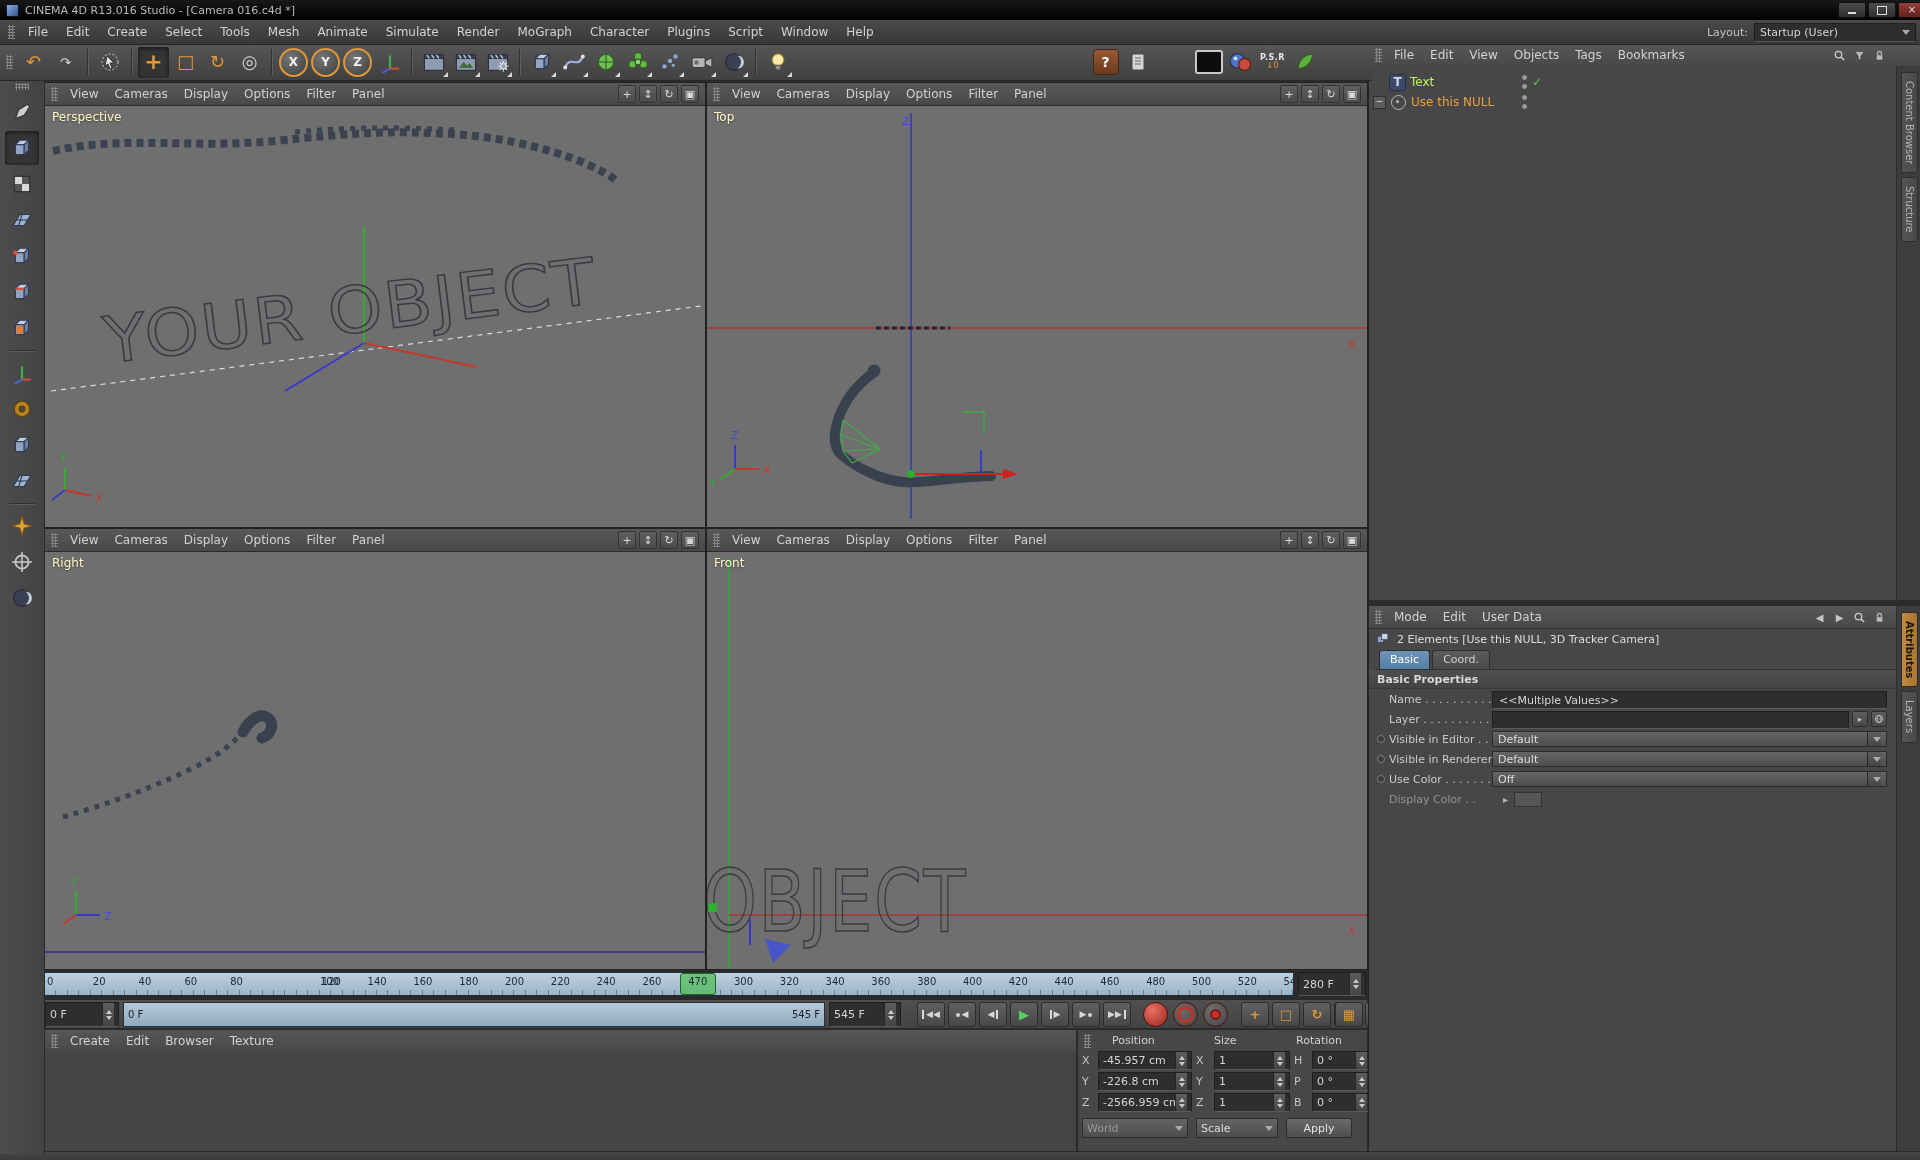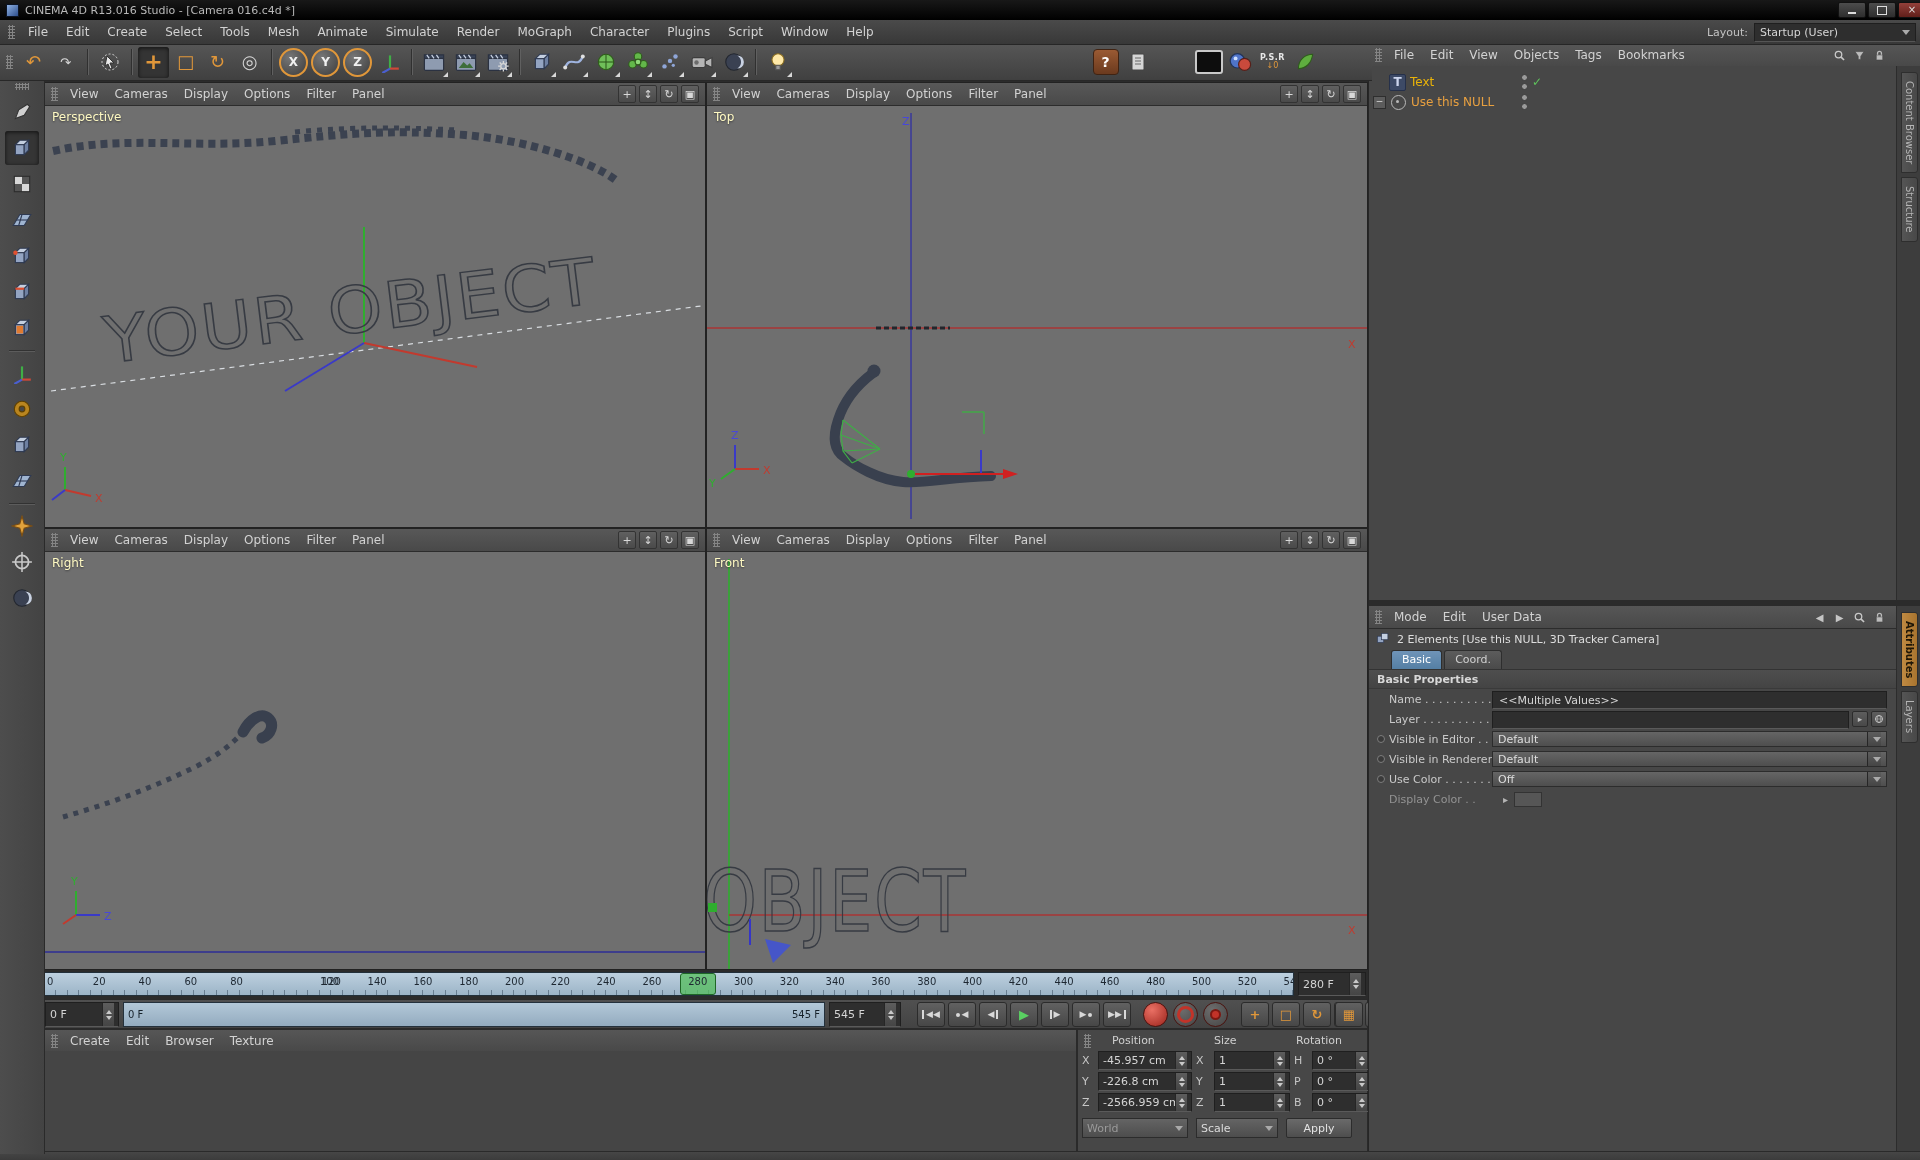--- a/index.html
+++ b/index.html
@@ -148,40 +148,40 @@
   #rightpanel{position:absolute;left:1368px;top:44px;width:552px;height:1107px;background:#474747;border-left:1px solid #262626;}
   #om{position:absolute;left:0;top:0;width:552px;height:556px;background:#474747;}
   #om-rail,#am-rail{position:absolute;right:0;width:24px;background:#3d3d3d;border-left:1px solid #2c2c2c;display:flex;flex-direction:column;gap:4px;padding-top:6px;align-items:center;}
   #om-rail{top:22px;height:534px;}
   #am-rail{top:0;height:551px;}
   .vtab{writing-mode:vertical-rl;font-size:10px;color:#b5b5b5;background:linear-gradient(90deg,#555,#484848);
         border:1px solid #2e2e2e;border-radius:0 3px 3px 0;padding:8px 2px;cursor:default;}
   .vtab.active{background:linear-gradient(90deg,#c08a42,#a8742f);color:#1e1607;font-weight:bold;}
   .om-tree{position:absolute;left:0;top:22px;right:24px;bottom:0;background:#474747;}
   .om-row{position:absolute;left:0;right:0;height:20px;display:flex;align-items:center;font-size:12px;cursor:default;}
-  .om-label{margin-left:4px;color:#eab308;}
+  .om-label{margin-left:4px;color:#bef264;}
   .om-label.sel{color:#e8a040;}
   .om-exp{width:11px;height:11px;background:#5c5c5c;border:1px solid #2e2e2e;color:#ddd;font-size:9px;line-height:9px;text-align:center;margin-left:4px;flex:none;}
   .om-iconbox{width:17px;height:16px;display:flex;align-items:center;justify-content:center;margin-left:4px;flex:none;}
   .t-ic{font-size:12px;font-weight:bold;color:#cdd6ee;background:#3d4a66;border:1px solid #25304a;width:15px;height:15px;display:flex;align-items:center;justify-content:center;border-radius:2px;}
   .null-ic{width:13px;height:13px;border:1.5px solid #b9b9b9;border-radius:50%;position:relative;}
   .null-ic::after{content:"";position:absolute;left:4px;top:4px;width:3px;height:3px;background:#b9b9b9;border-radius:50%;}
   .om-right{position:absolute;left:152px;display:flex;align-items:center;gap:4px;}
   .om-dots{display:flex;flex-direction:column;gap:2px;}
   .om-dot{width:5px;height:5px;border-radius:50%;background:#9a9a9a;border:1px solid #3a3a3a;}
   .om-check{color:#5fc45c;font-size:12px;font-weight:bold;}
   .treeline{position:absolute;border-color:#8f8f8f;}
 
   #am{position:absolute;left:0;top:556px;width:552px;height:551px;background:#474747;border-top:6px solid #2b2b2b;}
   .am-menu{height:22px;background:linear-gradient(#565656,#494949);border-bottom:1px solid #2c2c2c;display:flex;align-items:center;padding:0 2px;}
   .am-menu .menu-item{line-height:21px;padding:0 8px;}
   .am-micons{margin-left:auto;display:flex;align-items:center;gap:5px;padding-right:32px;}
   .mi{width:15px;height:15px;display:flex;align-items:center;justify-content:center;color:#c5c5c5;font-size:10px;cursor:default;}
   .am-header{height:20px;display:flex;align-items:center;padding:0 6px;font-size:11px;color:#dedede;gap:6px;}
-  .am-tabs{height:20px;display:flex;align-items:flex-end;gap:2px;padding:0 22px;border-bottom:1px solid #333;}
+  .am-tabs{height:20px;display:flex;align-items:flex-end;gap:2px;padding:0 4px;border-bottom:1px solid #333;margin-left:6px;}
   .am-tab{padding:2px 10px 3px;font-size:11px;border:1px solid #2e2e2e;border-bottom:none;border-radius:3px 3px 0 0;
           background:linear-gradient(#5c5c5c,#4a4a4a);color:#d0d0d0;cursor:default;}
   .am-tab.active{background:linear-gradient(#6f94b8,#547fa4);color:#fff;}
   .am-section{height:18px;display:flex;align-items:center;padding:0 8px;font-size:11px;font-weight:bold;color:#d8d8d8;
               background:linear-gradient(#4e4e4e,#444);border-bottom:1px solid #3a3a3a;}
   .am-row{height:20px;display:flex;align-items:center;padding-left:8px;font-size:11px;position:relative;}
   .kdot{width:6px;height:6px;border-radius:50%;background:#3a3a3a;border:1px solid #7c7c7c;margin-right:4px;flex:none;}
   .kdot.none{visibility:hidden;}
   .am-label{width:112px;color:#c9c9c9;white-space:nowrap;overflow:hidden;flex:none;}
   .am-label.dim{color:#939393;}
@@ -747,21 +747,21 @@
         <span class="tl-tick" style="left: 14.6789%;">80</span>
         <span class="tl-tick" style="left: 18.3486%; margin-left: 44px;">100</span>
         <span class="tl-tick" style="left: 22.0183%;">120</span>
         <span class="tl-tick" style="left: 25.6881%;">140</span>
         <span class="tl-tick" style="left: 29.3578%;">160</span>
         <span class="tl-tick" style="left: 33.0275%;">180</span>
         <span class="tl-tick" style="left: 36.6972%;">200</span>
         <span class="tl-tick" style="left: 40.367%;">220</span>
         <span class="tl-tick" style="left: 44.0367%;">240</span>
         <span class="tl-tick" style="left: 47.7064%;">260</span>
-        <span class="tl-tick" style="left: 51.3761%;">280</span>
+        <span class="tl-tick" style="left: 51.3761%;">470</span>
         <span class="tl-tick" style="left: 55.0459%;">300</span>
         <span class="tl-tick" style="left: 58.7156%;">320</span>
         <span class="tl-tick" style="left: 62.3853%;">340</span>
         <span class="tl-tick" style="left: 66.055%;">360</span>
         <span class="tl-tick" style="left: 69.7248%;">380</span>
         <span class="tl-tick" style="left: 73.3945%;">400</span>
         <span class="tl-tick" style="left: 77.0642%;">420</span>
         <span class="tl-tick" style="left: 80.7339%;">440</span>
         <span class="tl-tick" style="left: 84.4037%;">460</span>
         <span class="tl-tick" style="left: 88.0734%;">480</span>

